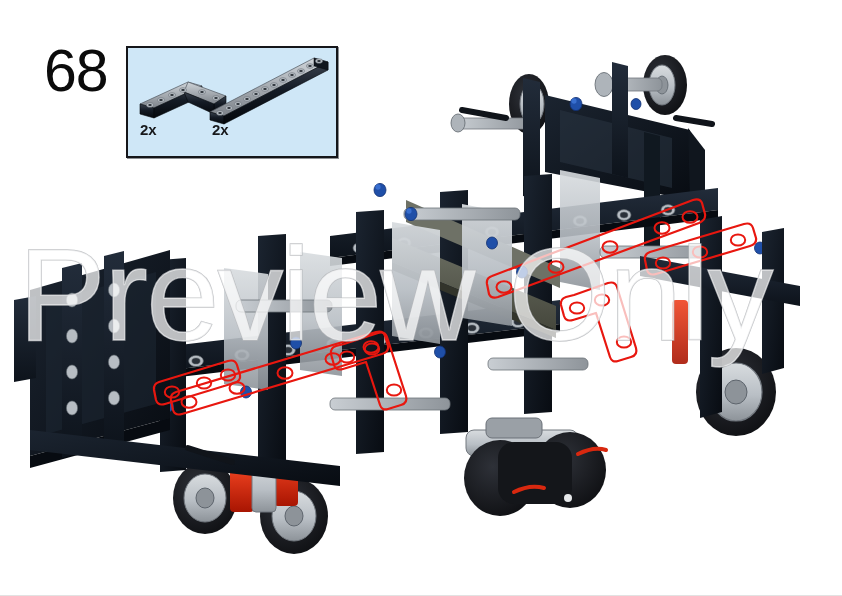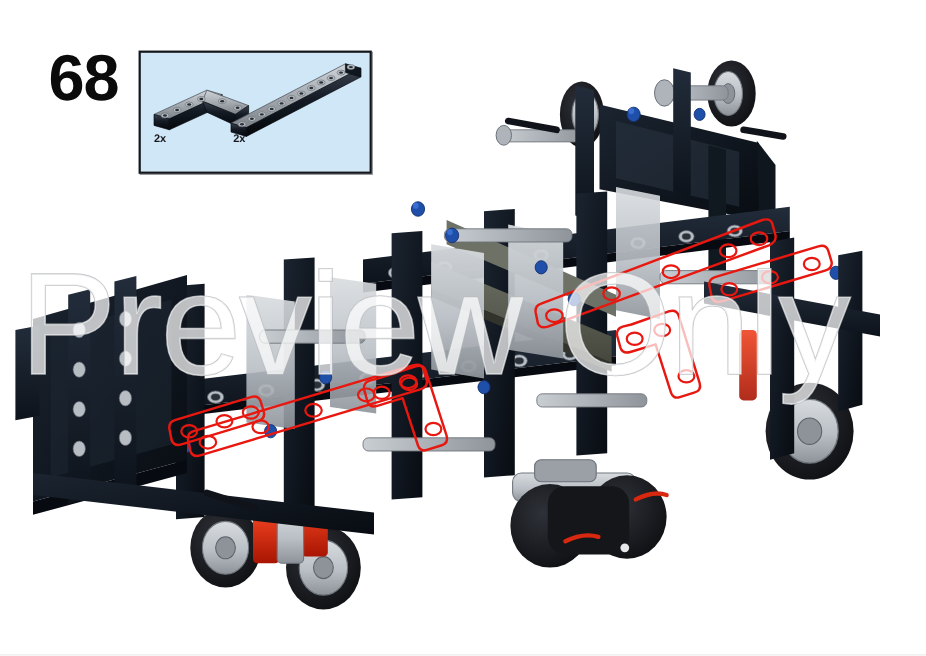--- a/index.html
+++ b/index.html
@@ -20,21 +20,21 @@
     border-bottom: 1px solid #e2e2e2;
     box-sizing: border-box;
   }
 
   
   #step-number {
     position: absolute;
     left: 44px;
     top: 42px;
     font-family: "Liberation Sans", sans-serif;
-    font-weight: bold;
+    font-weight: normal;
     font-size: 59px;
     letter-spacing: -1px;
     color: #0b0b0b;
     line-height: 1;
     user-select: none;
   }
 
   
   #parts-callout {
     position: absolute;
@@ -47,21 +47,21 @@
     box-sizing: border-box;
     box-shadow: 1px 1px 0 #8d8f93;
   }
   .part-slot {
     position: absolute;
   }
   .part-qty {
     position: absolute;
     font-family: "Liberation Sans", sans-serif;
     font-weight: bold;
-    font-size: 10px;
+    font-size: 15px;
     color: #17181b;
     line-height: 1;
   }
   #part-a-wrap { left: 8px;  top: 26px; width: 96px; height: 56px; }
   #part-b-wrap { left: 78px; top: 2px;  width: 128px; height: 80px; }
   #part-a-qty  { left: 12px; top: 74px; }
   #part-b-qty  { left: 84px; top: 74px; }
 
   
   #model-illustration {

